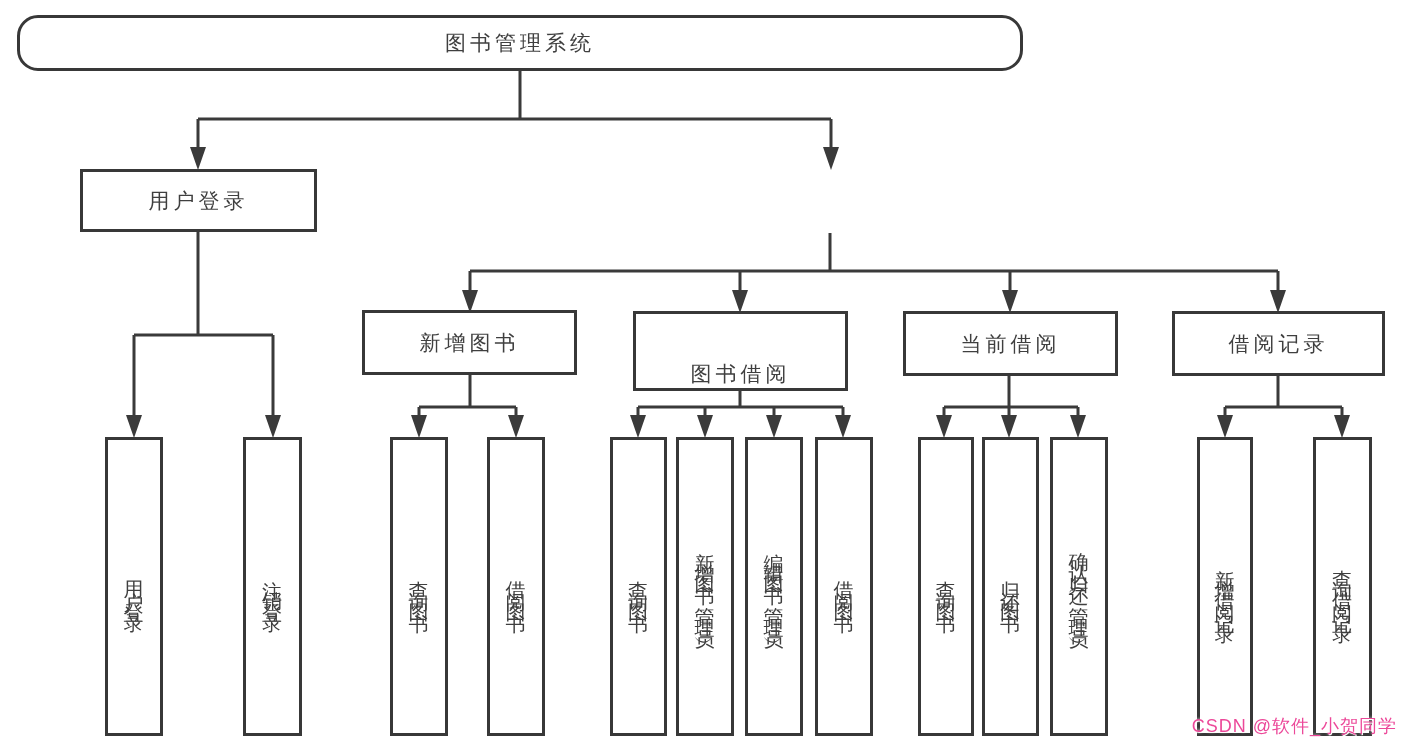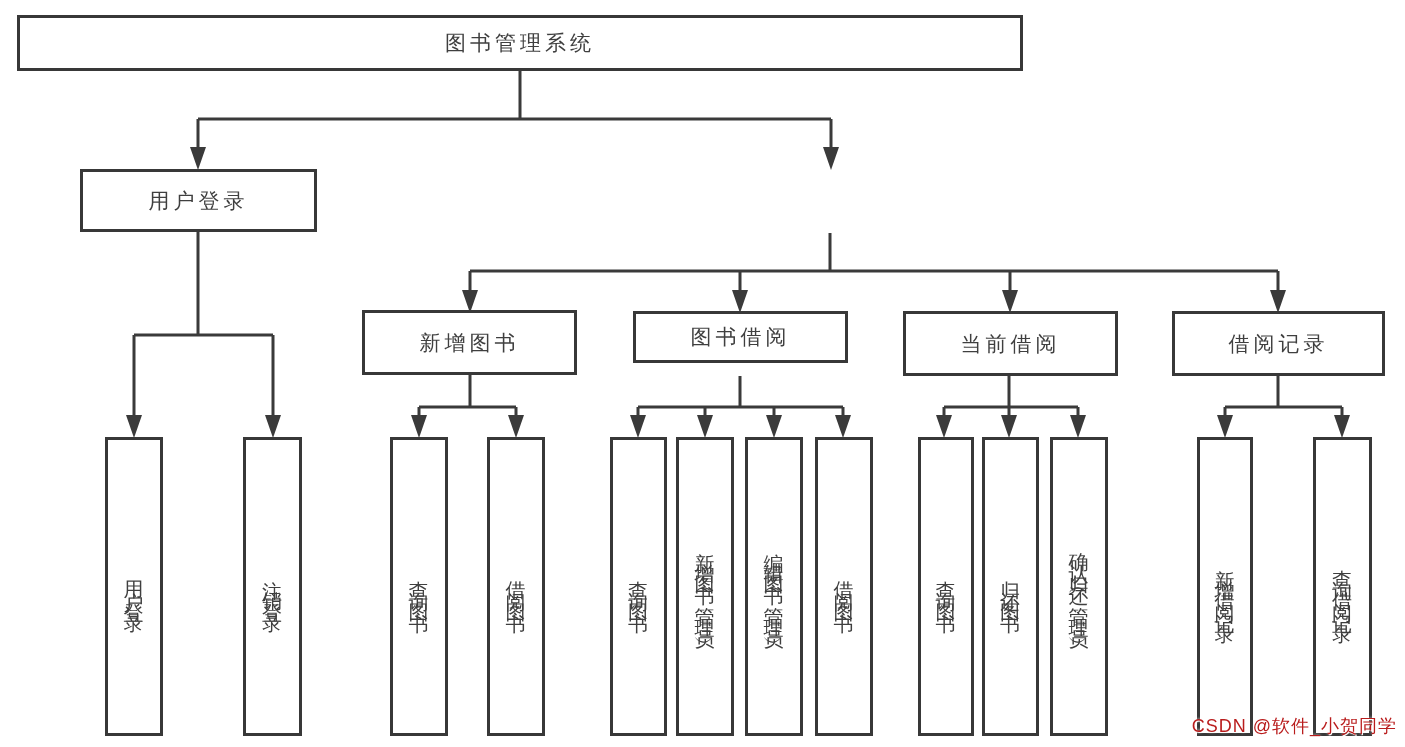--- a/index.html
+++ b/index.html
@@ -43,32 +43,32 @@
     letter-spacing: 11px;
     line-height: 1;
     white-space: nowrap;
   }
   .watermark {
     position: absolute;
     right: 8px;
     top: 714px;
     z-index: 3;
     font-size: 18px;
-    color: #b91c1c;
+    color: #ec4899;
     letter-spacing: 1px;
     text-shadow: 0 0 3px #ffffff, 1px 1px 0 #ffffff;
     white-space: nowrap;
   }
 
   
-  #root      { left: 17px;   top: 15px;  width: 1006px; height: 56px; }
+  #root      { left: 17px;   top: 15px;  width: 1006px; height: 56px; border-radius: 21px; }
   #l2-a      { left: 80px;   top: 169px; width: 237px;  height: 63px; }
   #l2-b      { left: 712px;  top: 170px; width: 235px;  height: 63px; }
   #l3-a      { left: 362px;  top: 310px; width: 215px;  height: 65px; }
-  #l3-b      { left: 633px;  top: 311px; width: 215px;  height: 52px; }
+  #l3-b      { left: 633px;  top: 311px; width: 215px;  height: 80px; align-items: flex-end; }
   #l3-c      { left: 903px;  top: 311px; width: 215px;  height: 65px; }
   #l3-d      { left: 1172px; top: 311px; width: 213px;  height: 65px; }
   .leaf      { top: 437px; height: 299px; }
   #leaf-1  { left: 105px;  width: 58px; }
   #leaf-2  { left: 243px;  width: 59px; }
   #leaf-3  { left: 390px;  width: 58px; }
   #leaf-4  { left: 487px;  width: 58px; }
   #leaf-5  { left: 610px;  width: 57px; }
   #leaf-6  { left: 676px;  width: 58px; }
   #leaf-7  { left: 745px;  width: 58px; }

